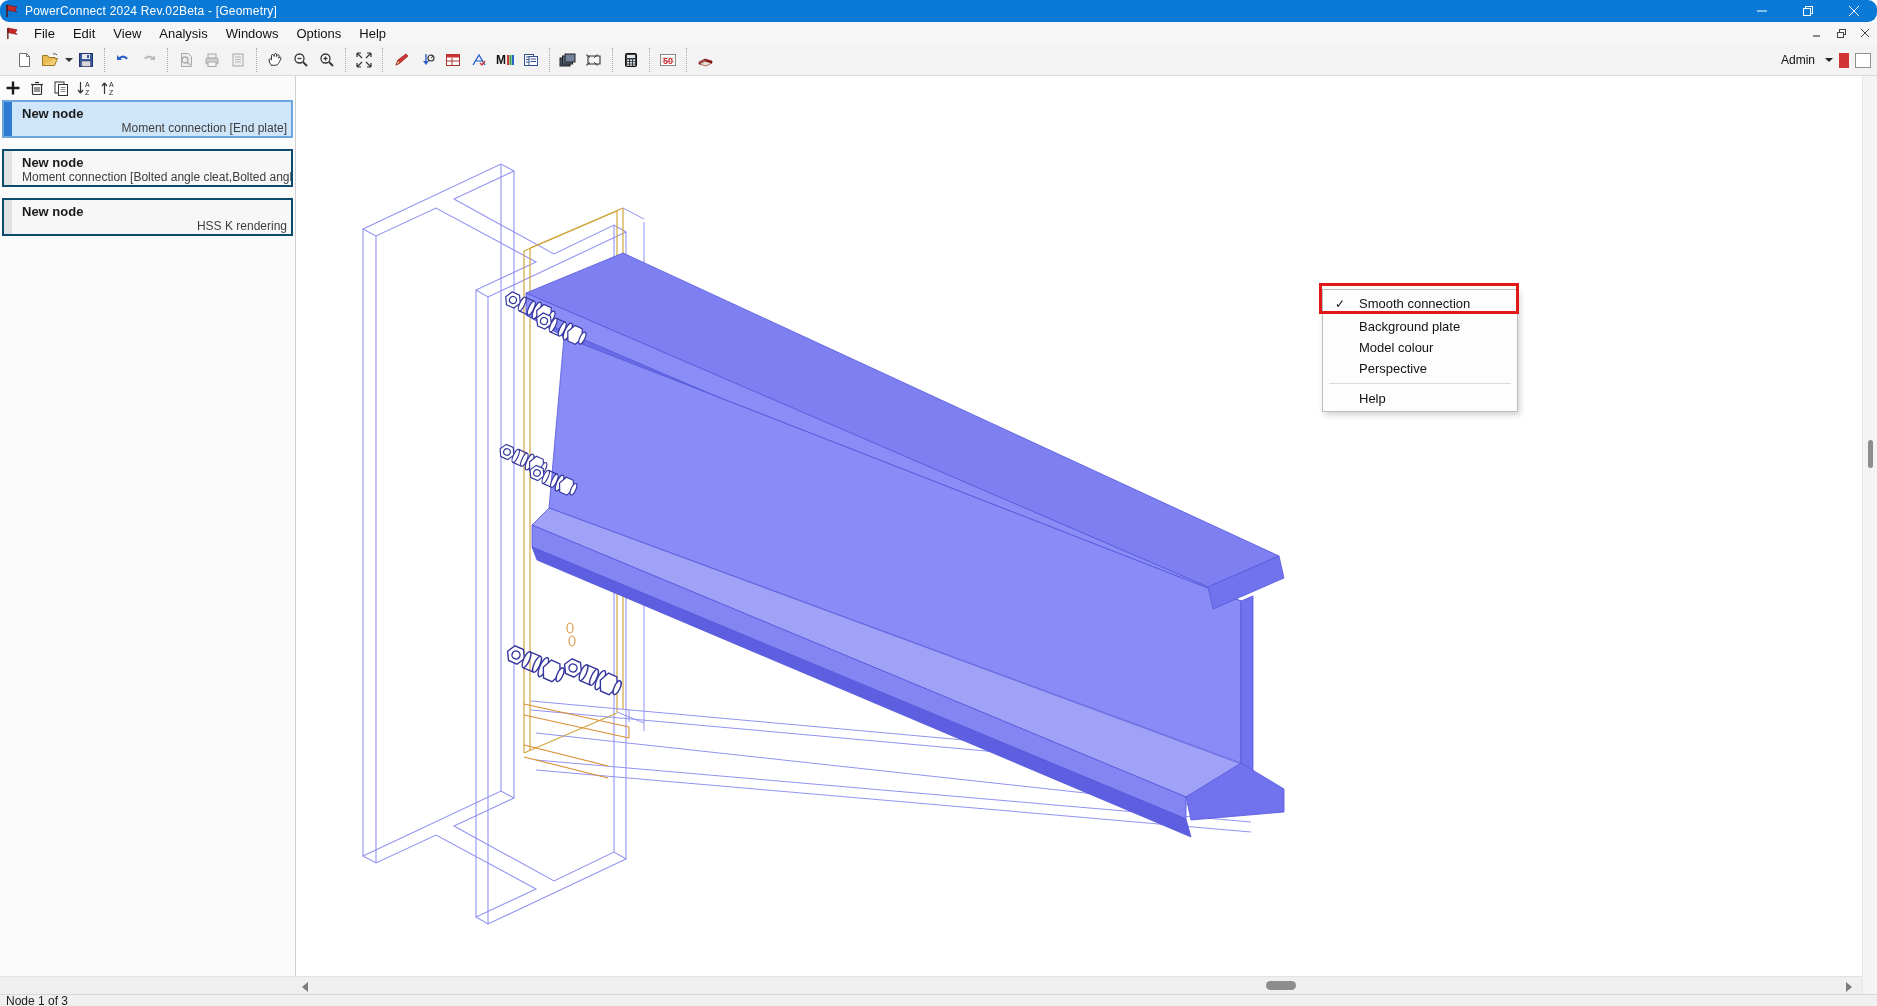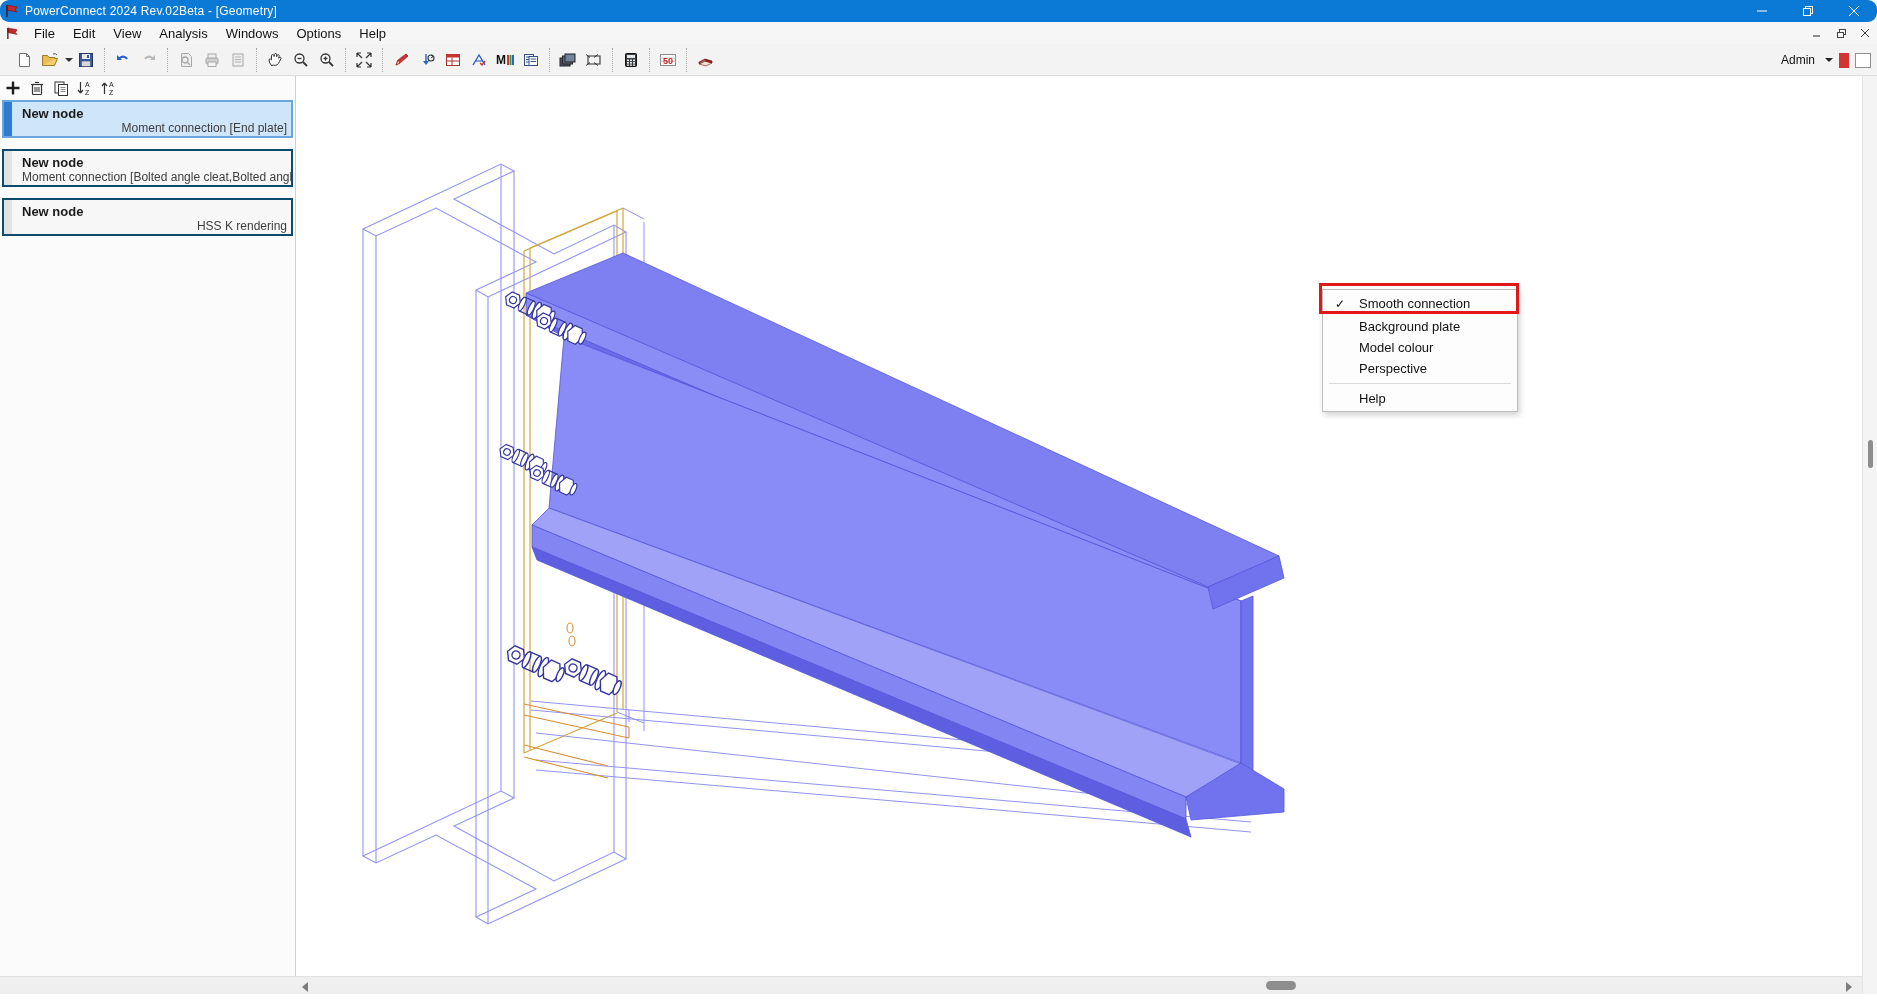--- a/index.html
+++ b/index.html
@@ -508,20 +508,23 @@
   </div>
 
   <div class="hscroll">
     <span class="hs-arrow-left"></span>
     <span class="hs-arrow-right"></span>
     <span class="hs-thumb"></span>
   </div>
   <div class="vscroll">
     <span class="vs-thumb"></span>
   </div>
+  <div class="statusbar">
+    <span>Node 1 of 3</span>
+  </div>
 
   <div class="ctxmenu">
     <div class="ctxrow first">
       <span class="ctxcheck">✓</span>
       <span>Smooth connection</span>
     </div>
     <div class="ctxrow">
       <span>Background plate</span>
     </div>
     <div class="ctxrow">

